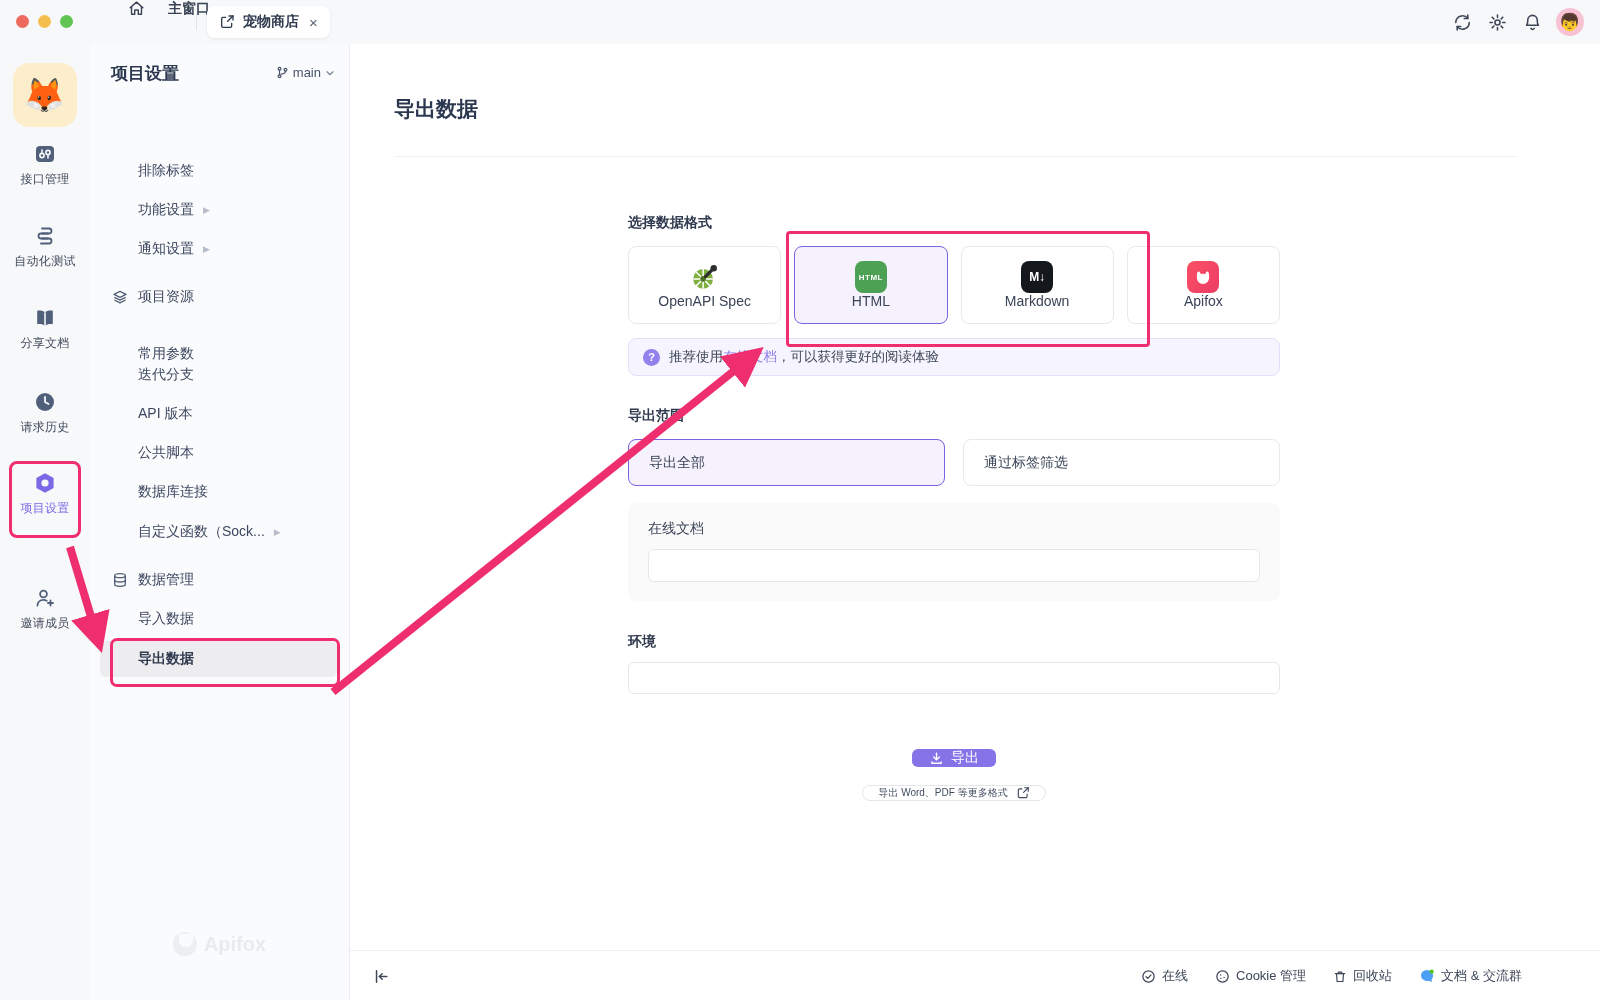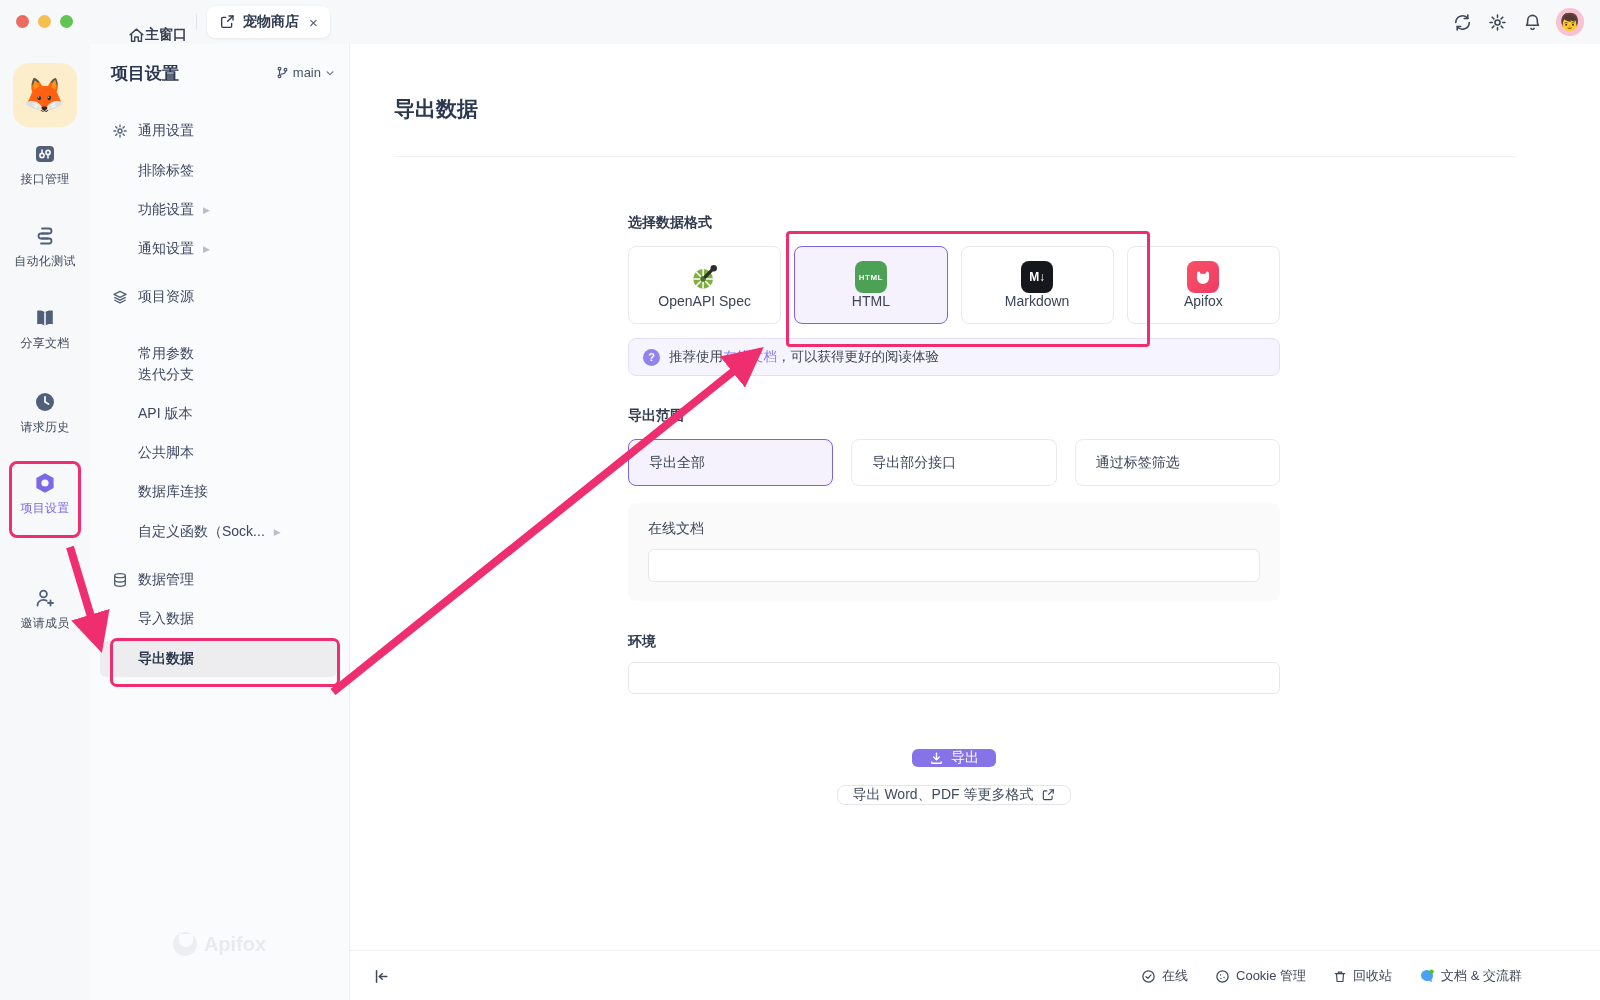--- a/index.html
+++ b/index.html
@@ -5,21 +5,21 @@
   * { margin:0; padding:0; box-sizing:border-box; }
   html,body { width:1600px; height:1000px; overflow:hidden; }
   body { position:relative; background:#fff; font-family:"Liberation Sans",sans-serif; color:#3a4456; }
   svg { display:block; }
 
   
   .topbar { position:absolute; top:0; left:0; width:1600px; height:44px; background:#f7f8fa; }
   .lights { position:absolute; left:16px; top:15px; display:flex; gap:9px; }
   .light { width:13px; height:13px; border-radius:50%; }
   .light.red{background:#ed6a5e;} .light.yellow{background:#f5bf4f;} .light.green{background:#61c554;}
-  .home-btn { position:absolute; left:128px; top:0; height:44px; display:flex; align-items:flex-end; gap:0;
+  .home-btn { position:absolute; left:128px; top:0; height:44px; display:flex; align-items:flex-start; gap:23px;
               font-size:14px; font-weight:600; color:#3a4354; cursor:default; }
   .topbar-divider { position:absolute; left:196px; top:14px; width:1px; height:16px; background:#e2e4e9; }
   .doc-tab { position:absolute; left:207px; top:6px; height:32px; background:#fff; border-radius:8px;
              box-shadow:0 1px 3px rgba(20,30,60,.08); display:flex; align-items:center; gap:8px; padding:0 12px;
              font-size:14px; font-weight:600; color:#2f3a4e; }
   .doc-tab .close { font-size:15px; color:#5a6374; font-weight:400; margin-left:2px; }
   .topbar-right { position:absolute; right:16px; top:0; height:44px; display:flex; align-items:center; gap:13px; }
   .tb-icon { width:22px; height:22px; display:flex; align-items:center; justify-content:center; color:#3e4757; }
   .avatar { width:28px; height:28px; border-radius:50%; background:#f6c2d4; display:flex; align-items:center;
             justify-content:center; font-size:17px; overflow:hidden; }
@@ -90,21 +90,21 @@
                 font-family:"Liberation Sans",sans-serif; font-size:13px; color:#3a4456; }
   .lbl-env { top:589px; }
   .env-input-wrap { top:618px; }
   .env-input-wrap .text-input { margin-top:0; height:32px; }
 
   .actions { top:705px; height:34px; display:flex; gap:18px; align-items:center;flex-direction:column; }
   .btn-export { height:34px; padding:0 17px; background:#8673e8; color:#fff; border:none; border-radius:6px;
                 font-size:14px; display:flex; align-items:center; gap:7px;
                 font-family:"Liberation Sans",sans-serif; }
   .btn-more { height:34px; padding:0 15px; background:#fff; color:#424c60; border:1px solid #e4e6ea;
-              border-radius:8px; font-size:14px; display:flex; align-items:center; gap:8px;
+              border-radius:8px; font-size:10px; display:flex; align-items:center; gap:8px;
               font-family:"Liberation Sans",sans-serif; }
 
   
   .statusbar { position:absolute; left:0; right:0; bottom:0; height:50px; border-top:1px solid #eef0f3;
                background:#fff; }
   .collapse-btn { position:absolute; left:20px; top:14px; width:22px; height:22px; display:flex;
                   align-items:center; justify-content:center; color:#3e4757; }
   .status-right { position:absolute; right:78px; top:0; height:50px; display:flex; align-items:center; gap:27px; }
   .status-item { display:flex; align-items:center; gap:6px; font-size:13px; color:#3d4759; }
 
@@ -248,29 +248,20 @@
         </svg>
     </span>
     <span>main</span>
     <span>
       <svg width="10" height="10" viewBox="0 0 24 24" fill="none" stroke="#737d90" stroke-width="2.6" stroke-linecap="round">
           <path d="M5 9 l7 7 7-7"></path>
         </svg>
     </span>
   </div>
 
-  <div class="sb-row" style="top:69px">
-    <span class="sb-ico">
-      <svg width="16" height="16" viewBox="0 0 24 24" fill="none" stroke="#525f76" stroke-width="2" stroke-linecap="round">
-          <circle cx="12" cy="12" r="3"></circle>
-          <path d="M12 3 v2.6 M12 18.4 v2.6 M3 12 h2.6 M18.4 12 h2.6 M5.6 5.6 l1.9 1.9 M16.5 16.5 l1.9 1.9 M18.4 5.6 l-1.9 1.9 M7.5 16.5 l-1.9 1.9"></path>
-        </svg>
-    </span>
-    <span class="sb-label">通用设置</span>
-  </div>
   <div class="sb-row child" style="top:109px">
     <span class="sb-label">排除标签</span>
   </div>
   <div class="sb-row child" style="top:148px">
     <span class="sb-label">功能设置</span>
     <span class="expand">▶</span>
   </div>
   <div class="sb-row child" style="top:187px">
     <span class="sb-label">通知设置</span>
     <span class="expand">▶</span>
@@ -370,21 +361,20 @@
     <span class="q-icon">?</span>
     <span>
       <span>推荐使用</span><span class="link">在线文档</span><span>，可以获得更好的阅读体验</span>
     </span>
   </div>
 
   <div class="col section-label lbl-scope">导出范围</div>
 
   <div class="col scopes">
     <div class="scope-btn selected">导出全部</div>
-    <div class="scope-btn">导出部分接口</div>
     <div class="scope-btn">通过标签筛选</div>
   </div>
 
   <div class="col gray-panel">
     <div class="pn-label">在线文档</div>
     <input class="text-input" type="text" style="">
   </div>
 
   <div class="col section-label lbl-env">环境</div>
   <div class="col env-input-wrap">

